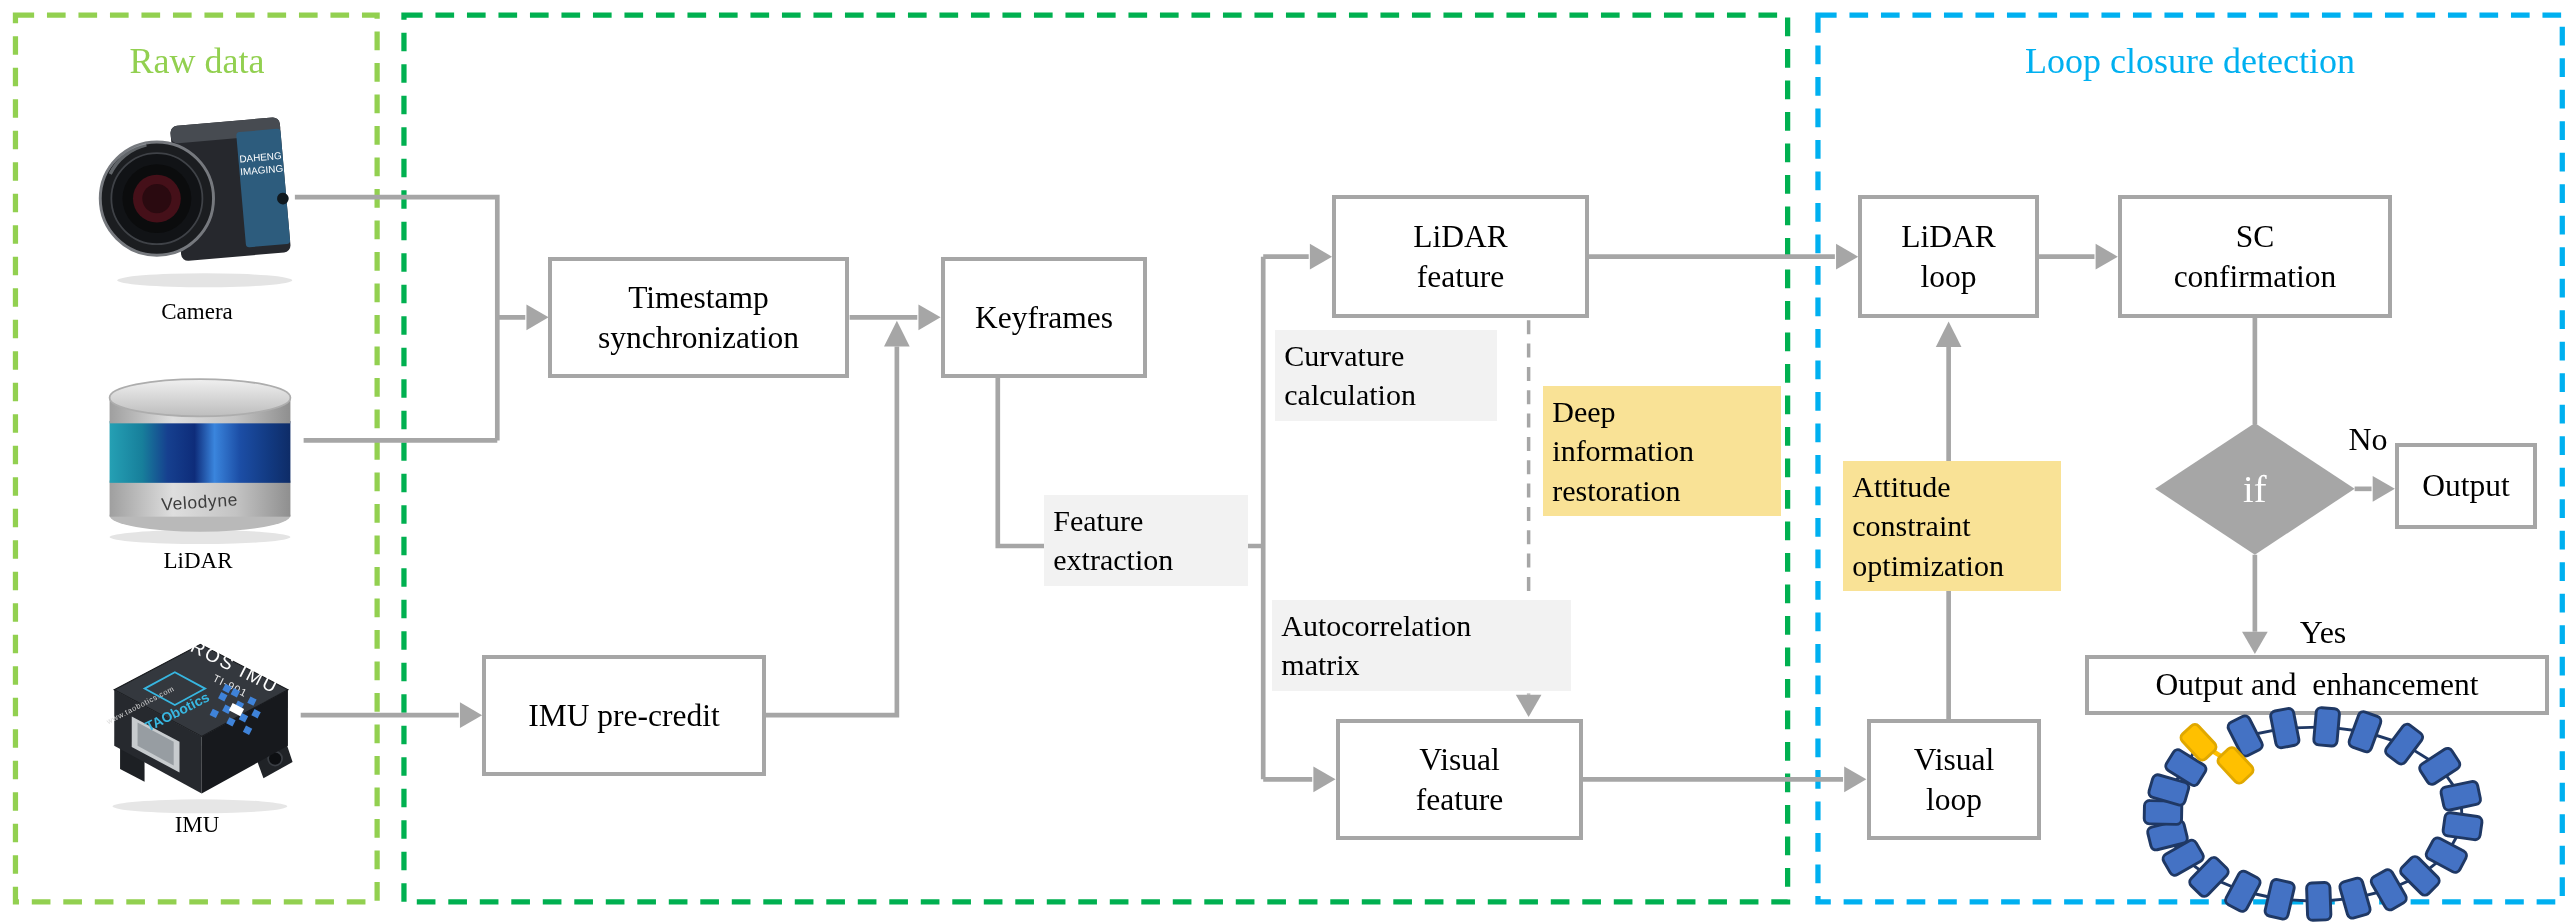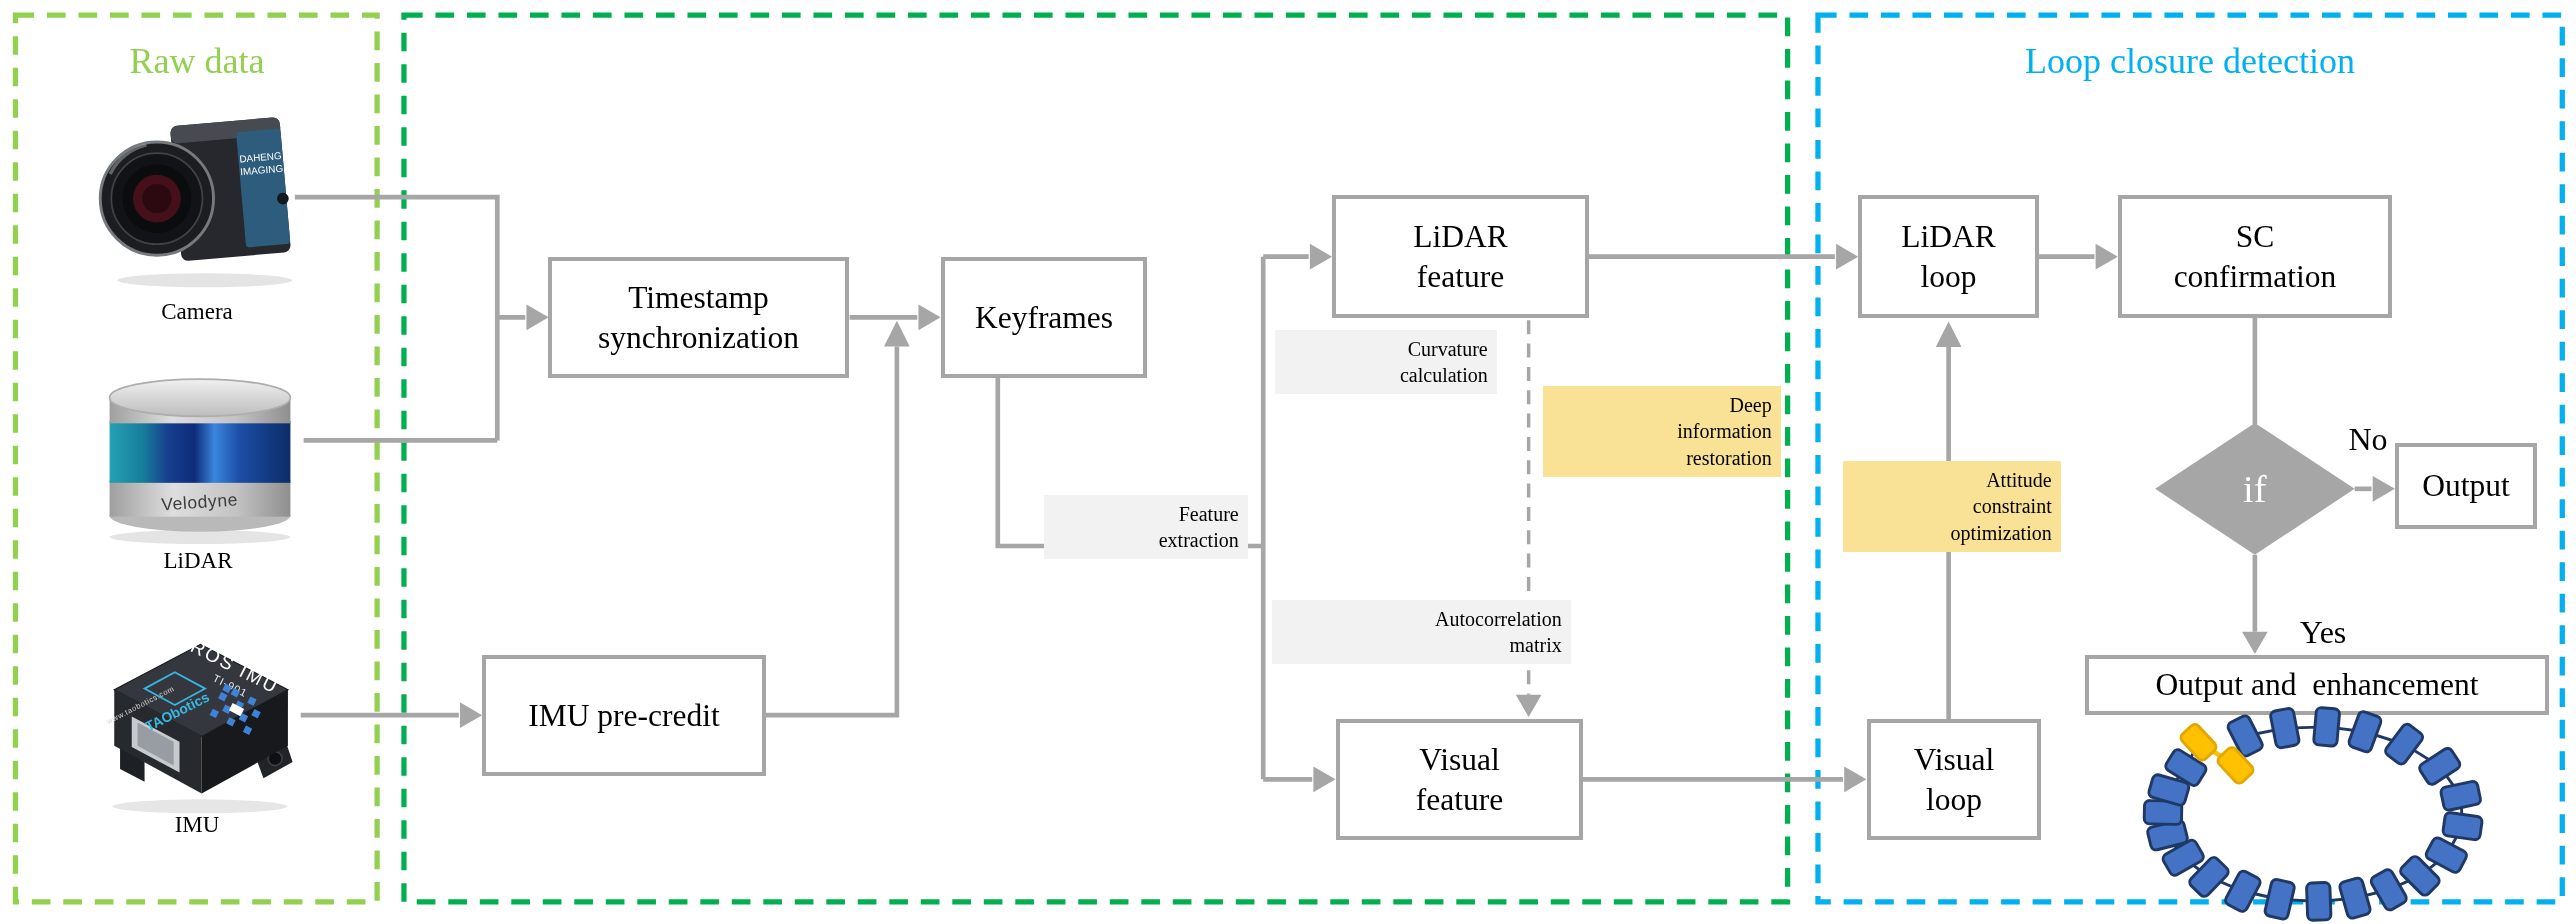--- a/index.html
+++ b/index.html
@@ -17,22 +17,22 @@
   .sec-title{position:absolute;transform:translateX(-50%);font-size:36px;white-space:nowrap;}
   .t-raw{color:var(--raw_accent);}
   .t-pre{color:var(--pre_accent);}
   .t-loop{color:var(--loop_accent);}
   
   .flow-box{position:absolute;background:#fff;border:4.1px solid var(--line_gray);
             display:flex;align-items:center;justify-content:center;text-align:center;
             font-size:31.5px;line-height:1.25;white-space:pre-line;box-sizing:border-box;}
   .keep-spaces{white-space:pre;}
   
-  .plabel{position:absolute;background:var(--label_bg);text-align:right;
-          font-size:20px;line-height:1.32;white-space:pre-line;padding:5.8px 9.3px;box-sizing:border-box;}
+  .plabel{position:absolute;background:var(--label_bg);text-align:left;
+          font-size:30px;line-height:1.32;white-space:pre-line;padding:5.8px 9.3px;box-sizing:border-box;}
   .ylabel{background:var(--highlight_yellow);}
   
   .word{position:absolute;transform:translate(-50%,-50%);font-size:32px;white-space:nowrap;}
   .dev-label{position:absolute;transform:translateX(-50%);font-size:23px;white-space:nowrap;}
 </style>
 </head>
 <body>
 
 <div id="canvas">
 

